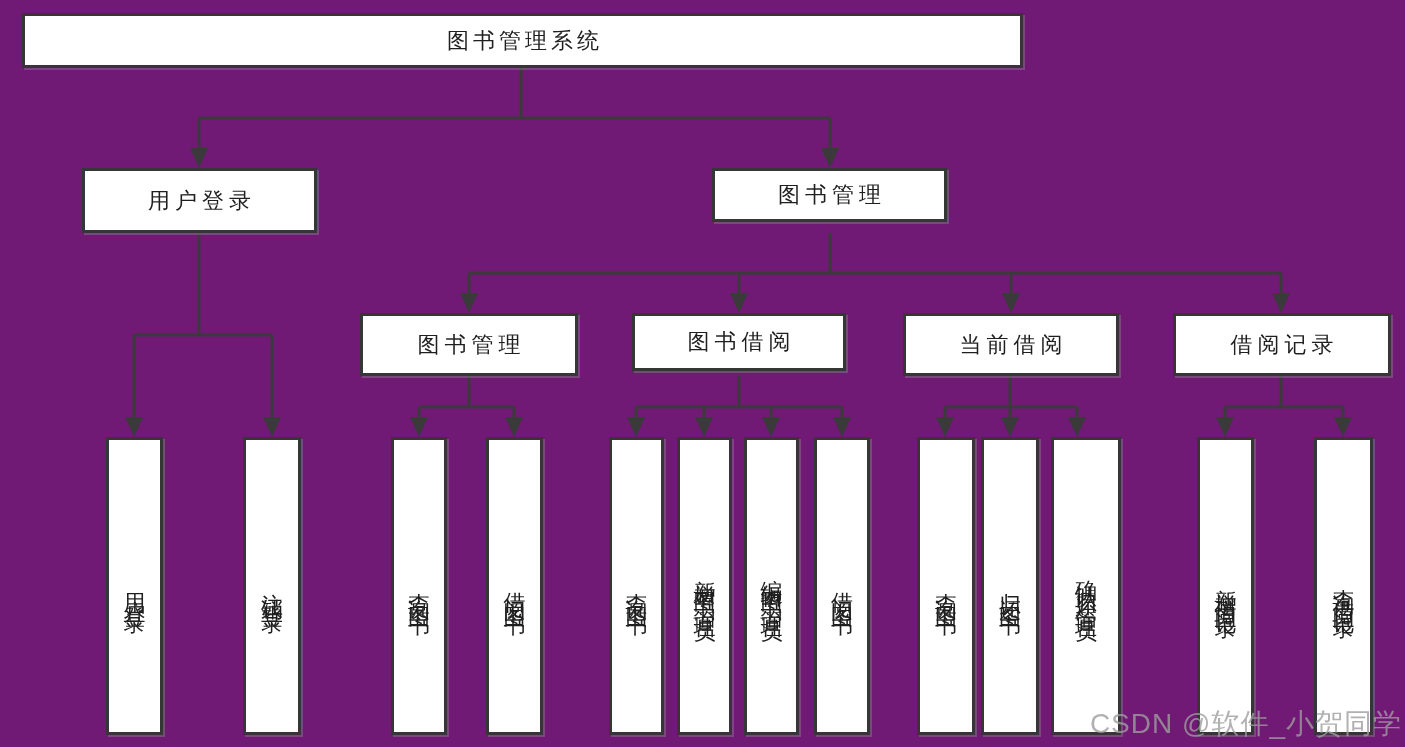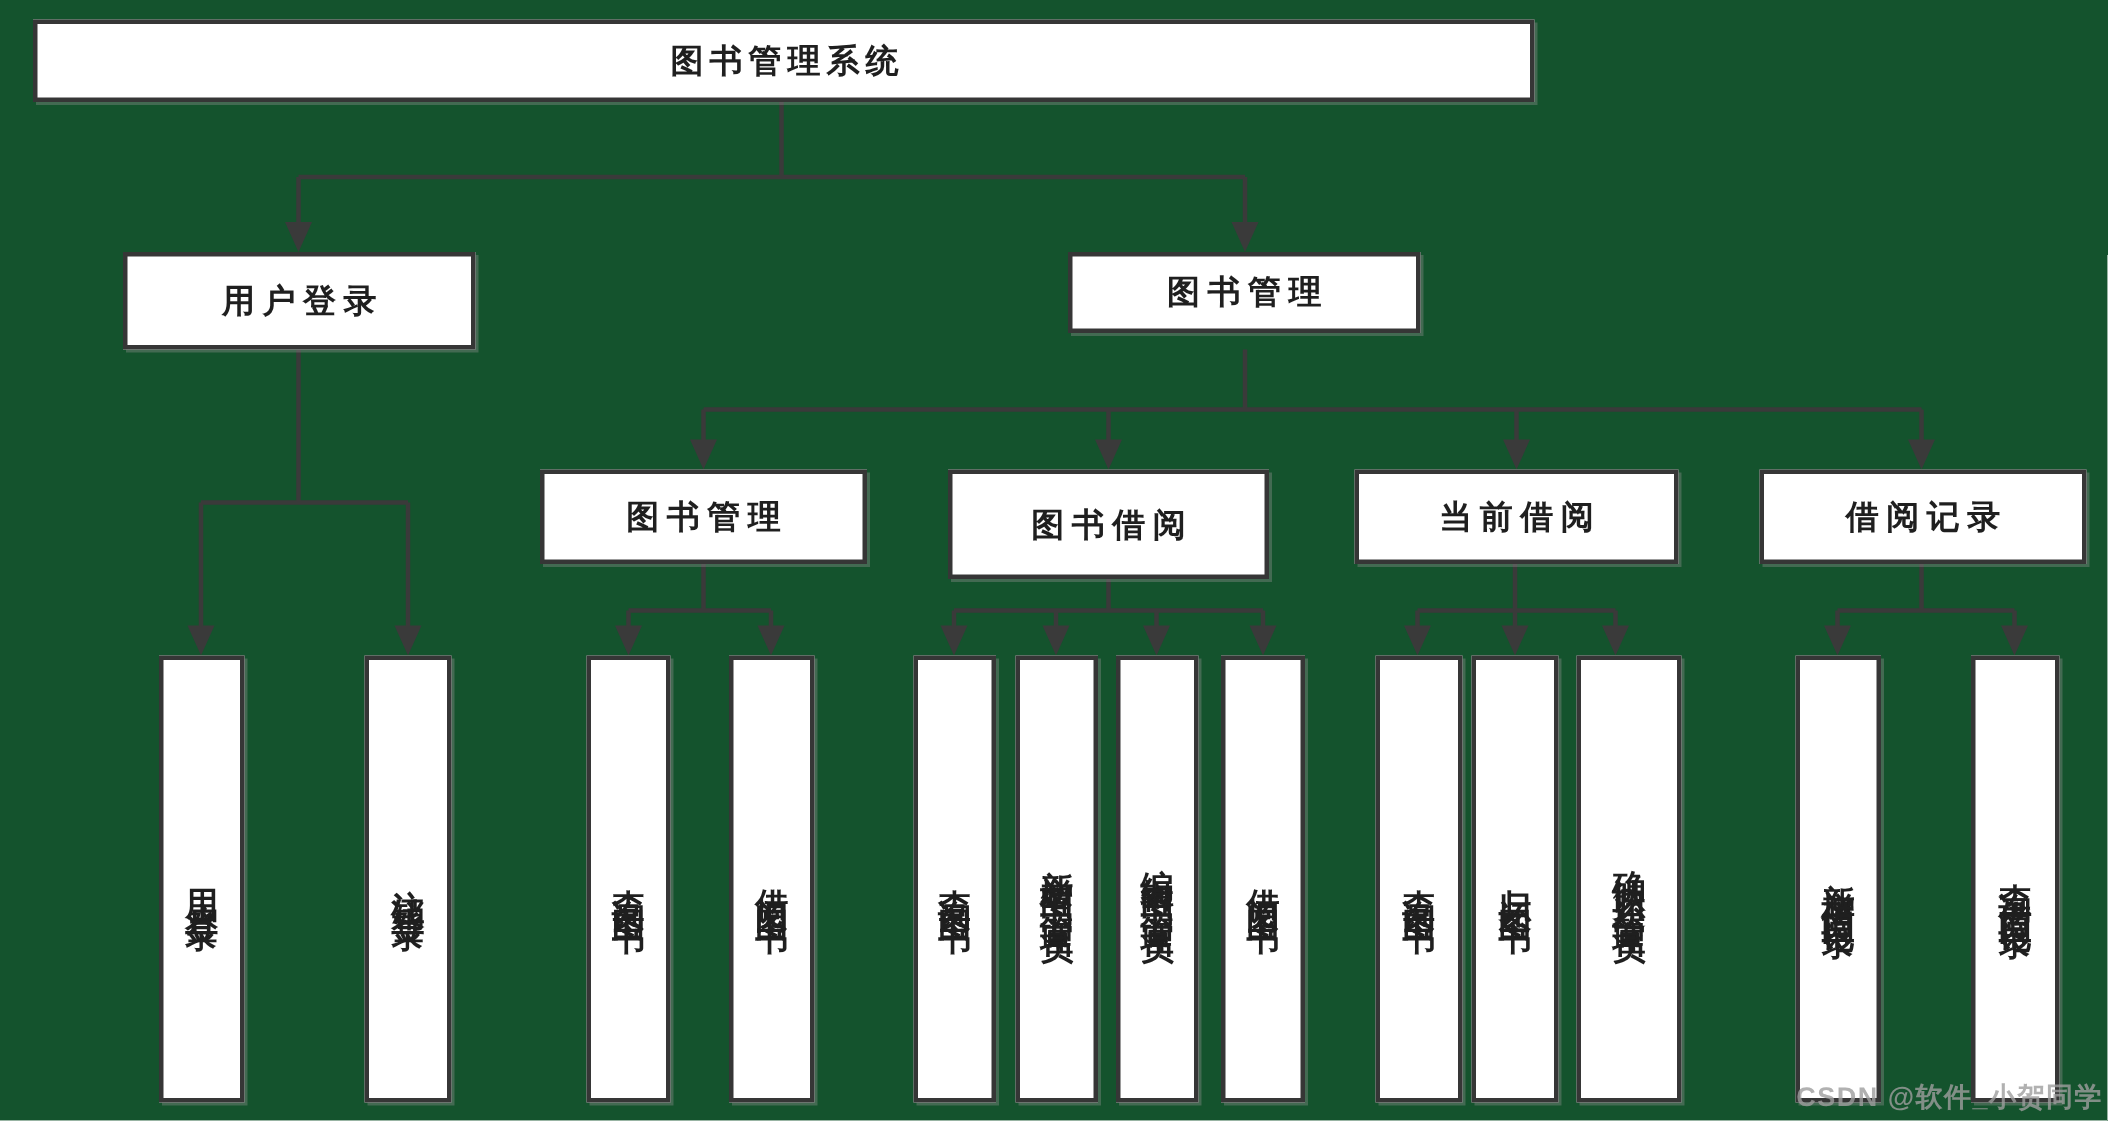--- a/index.html
+++ b/index.html
@@ -1,24 +1,23 @@
 <!DOCTYPE html>
 <html><head>
 <meta charset="utf-8">
 <style>
   html, body { margin: 0; padding: 0; background: #ffffff; }
   .canvas {
     position: relative;
     width: 1405px;
     height: 747px;
-    background: #14532d;
+    background: #701a75;
     font-family: "Liberation Sans", sans-serif;
     color: #1f1f1f;
     overflow: hidden;
-    font-weight: bold;
   }
   svg.wires { position: absolute; left: 0; top: 0; }
   .box {
     position: absolute;
     box-sizing: border-box;
     border: 3px solid #363636;
     background: #ffffff;
     display: flex;
     align-items: center;
     justify-content: center;
@@ -38,21 +37,21 @@
     font-size: 22px;
     letter-spacing: 7px;
     line-height: 1;
     padding-top: 6px; 
   }
   .box.v.tight .label { letter-spacing: 6px; }
   .watermark {
     position: absolute;
     right: 3px;
     bottom: 4px;
-    font-size: 18px;
+    font-size: 28px;
     letter-spacing: 1px;
     color: #9e9e9e;
     opacity: 0.8;
     white-space: nowrap;
   }
 </style>
 </head>
 <body>
 
 <div class="canvas">
@@ -104,21 +103,21 @@
   <div class="box h" style="left:82px;top:168px;width:235px;height:65px">
     <span class="label">用户登录</span>
   </div>
   <div class="box h" style="left:712px;top:168px;width:235px;height:54px">
     <span class="label">图书管理</span>
   </div>
 
   <div class="box h" style="left:360px;top:313px;width:218px;height:63px">
     <span class="label">图书管理</span>
   </div>
-  <div class="box h" style="left:632px;top:313px;width:214px;height:73px">
+  <div class="box h" style="left:632px;top:313px;width:214px;height:58px">
     <span class="label">图书借阅</span>
   </div>
   <div class="box h" style="left:1173px;top:313px;width:218px;height:63px">
     <span class="label">借阅记录</span>
   </div>
   <div class="box h" style="left:903px;top:313px;width:216px;height:63px">
     <span class="label">当前借阅</span>
   </div>
 
   <div class="box v" style="left:106px;top:437px;width:57px;height:298px">

